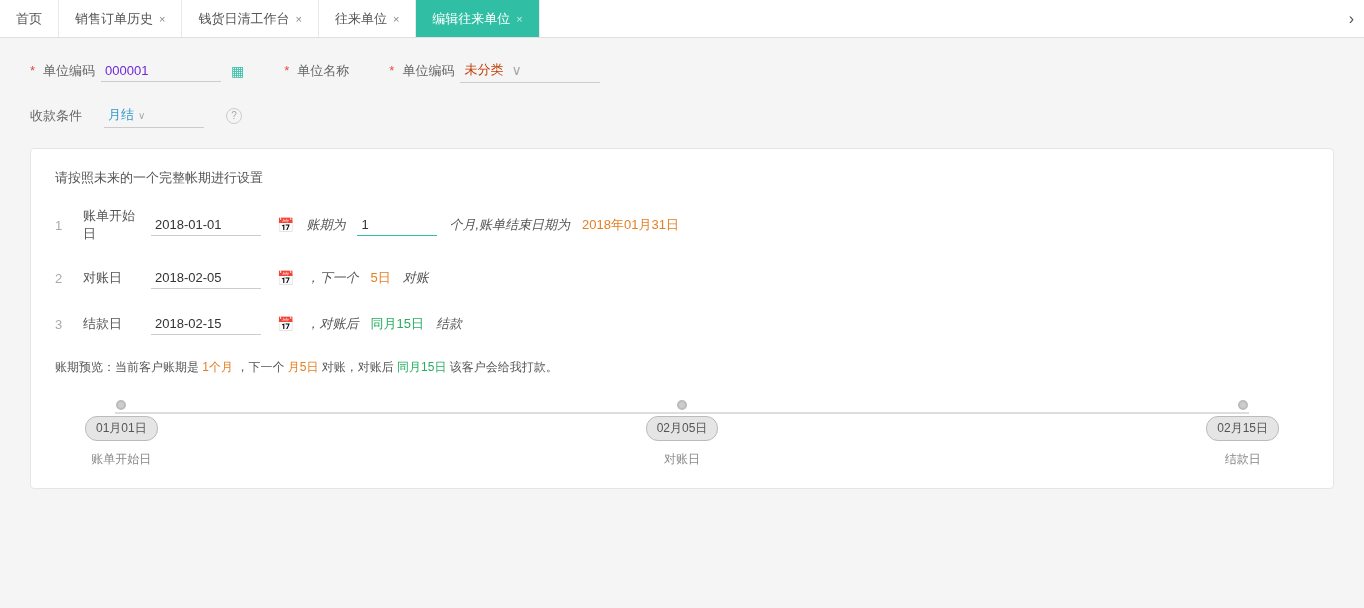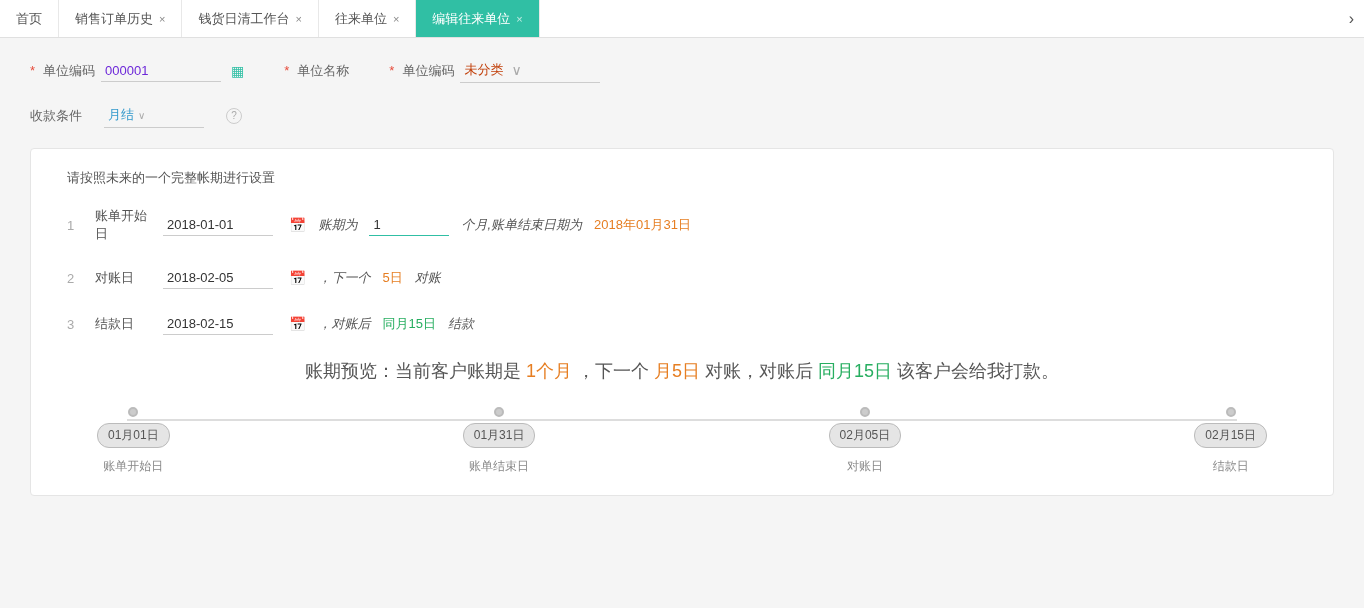--- a/index.html
+++ b/index.html
@@ -117,21 +117,21 @@
       width: 16px; height: 16px; border-radius: 50%; border: 1px solid #ccc;
       color: #aaa; font-size: 10px; display: flex; align-items: center; justify-content: center;
       cursor: pointer;
     }
 
     
     .section-box {
       background: #fff;
       border: 1px solid #e5e5e5;
       border-radius: 4px;
-      padding: 20px 36px;
+      padding: 20px 24px;
       margin-top: 10px;
     }
 
     .section-title {
       font-size: 13px;
       color: #555;
       margin-bottom: 20px;
     }
 
     
@@ -151,25 +151,24 @@
       font-size: 13px;
       padding: 3px 4px;
       color: #333;
       width: 110px;
       background: transparent;
     }
     .suffix-text { color: #555; font-style: italic; }
 
     
     .preview-text {
-      font-size: 18px;
+      font-size: 12px;
       color: #555;
       margin-bottom: 24px;
       margin-top: 8px;
-      text-align: center;
     }
 
     
     .timeline-container {
       display: flex;
       align-items: flex-start;
       position: relative;
       padding: 0 30px;
       margin-top: 10px;
     }
@@ -323,25 +322,20 @@
     <div class="timeline-container">
       <div class="timeline-line"></div>
       <div class="timeline-items">
 
         <div class="timeline-item">
           <div class="timeline-dot"></div>
           <div class="timeline-badge">01月01日</div>
           <div class="timeline-label">账单开始日</div>
         </div>
 
-        <div class="timeline-item">
-          <div class="timeline-dot"></div>
-          <div class="timeline-badge">01月31日</div>
-          <div class="timeline-label">账单结束日</div>
-        </div>
 
         <div class="timeline-item">
           <div class="timeline-dot"></div>
           <div class="timeline-badge">02月05日</div>
           <div class="timeline-label">对账日</div>
         </div>
 
         <div class="timeline-item">
           <div class="timeline-dot"></div>
           <div class="timeline-badge">02月15日</div>

